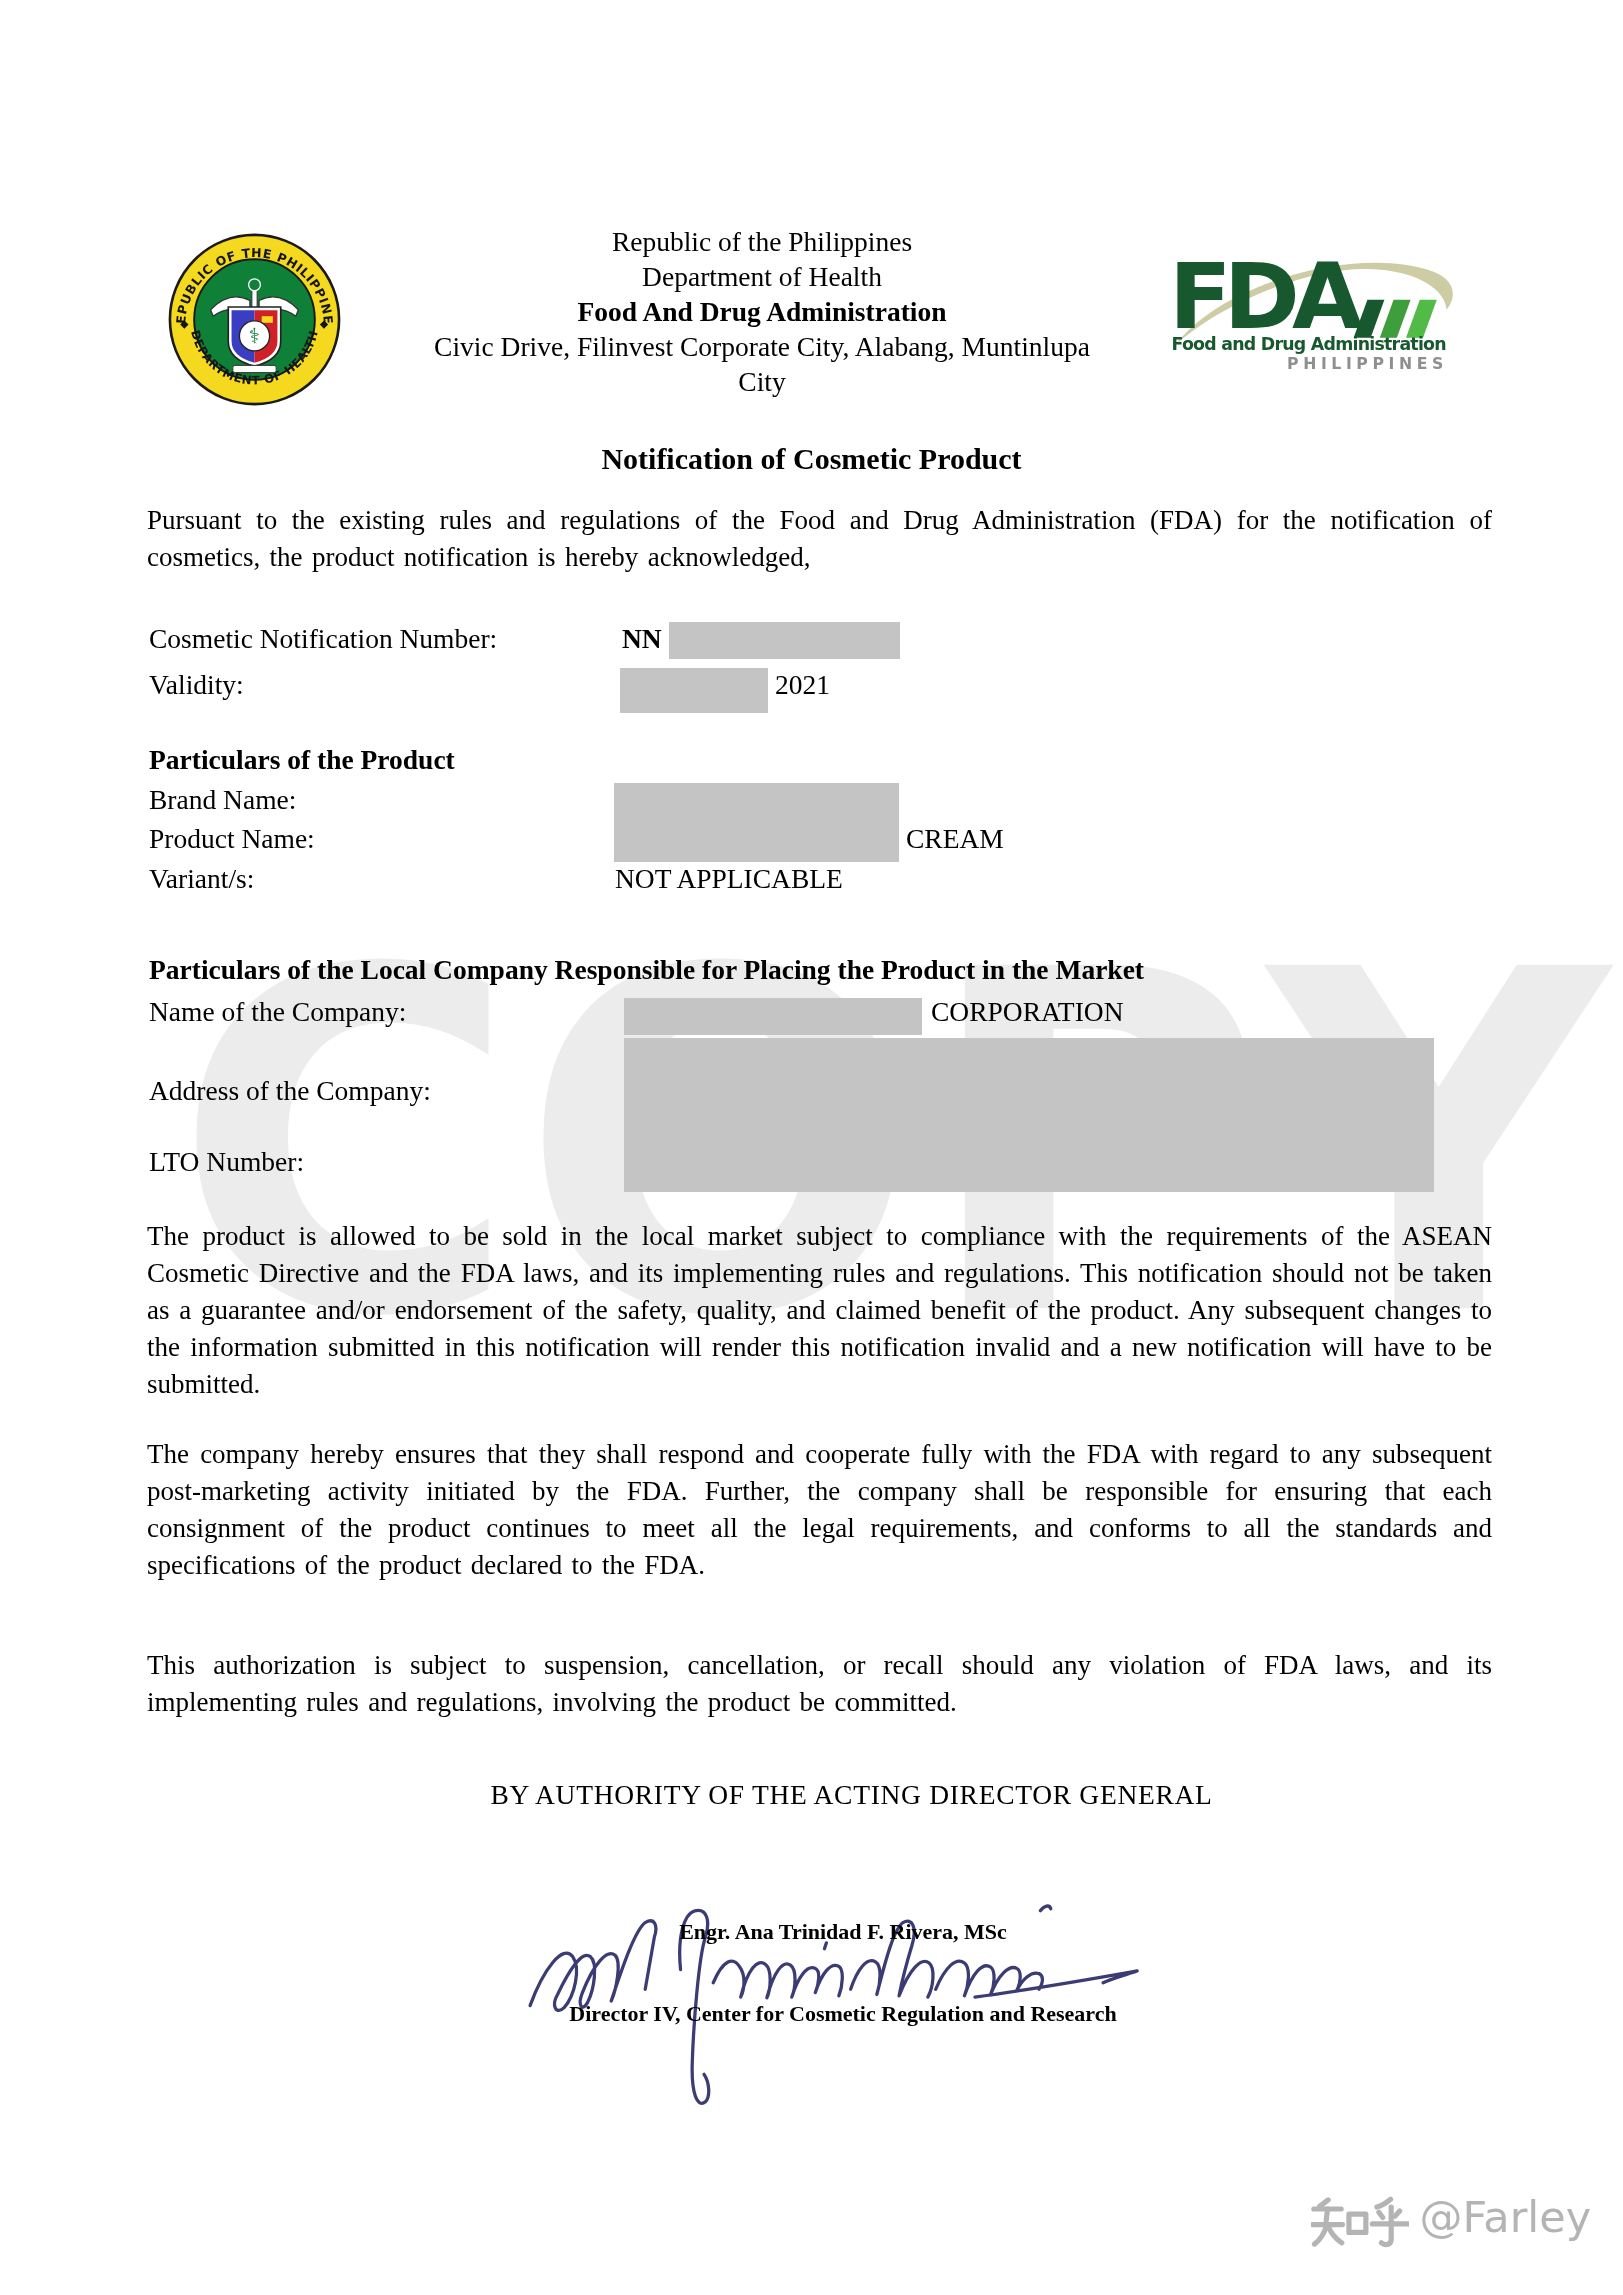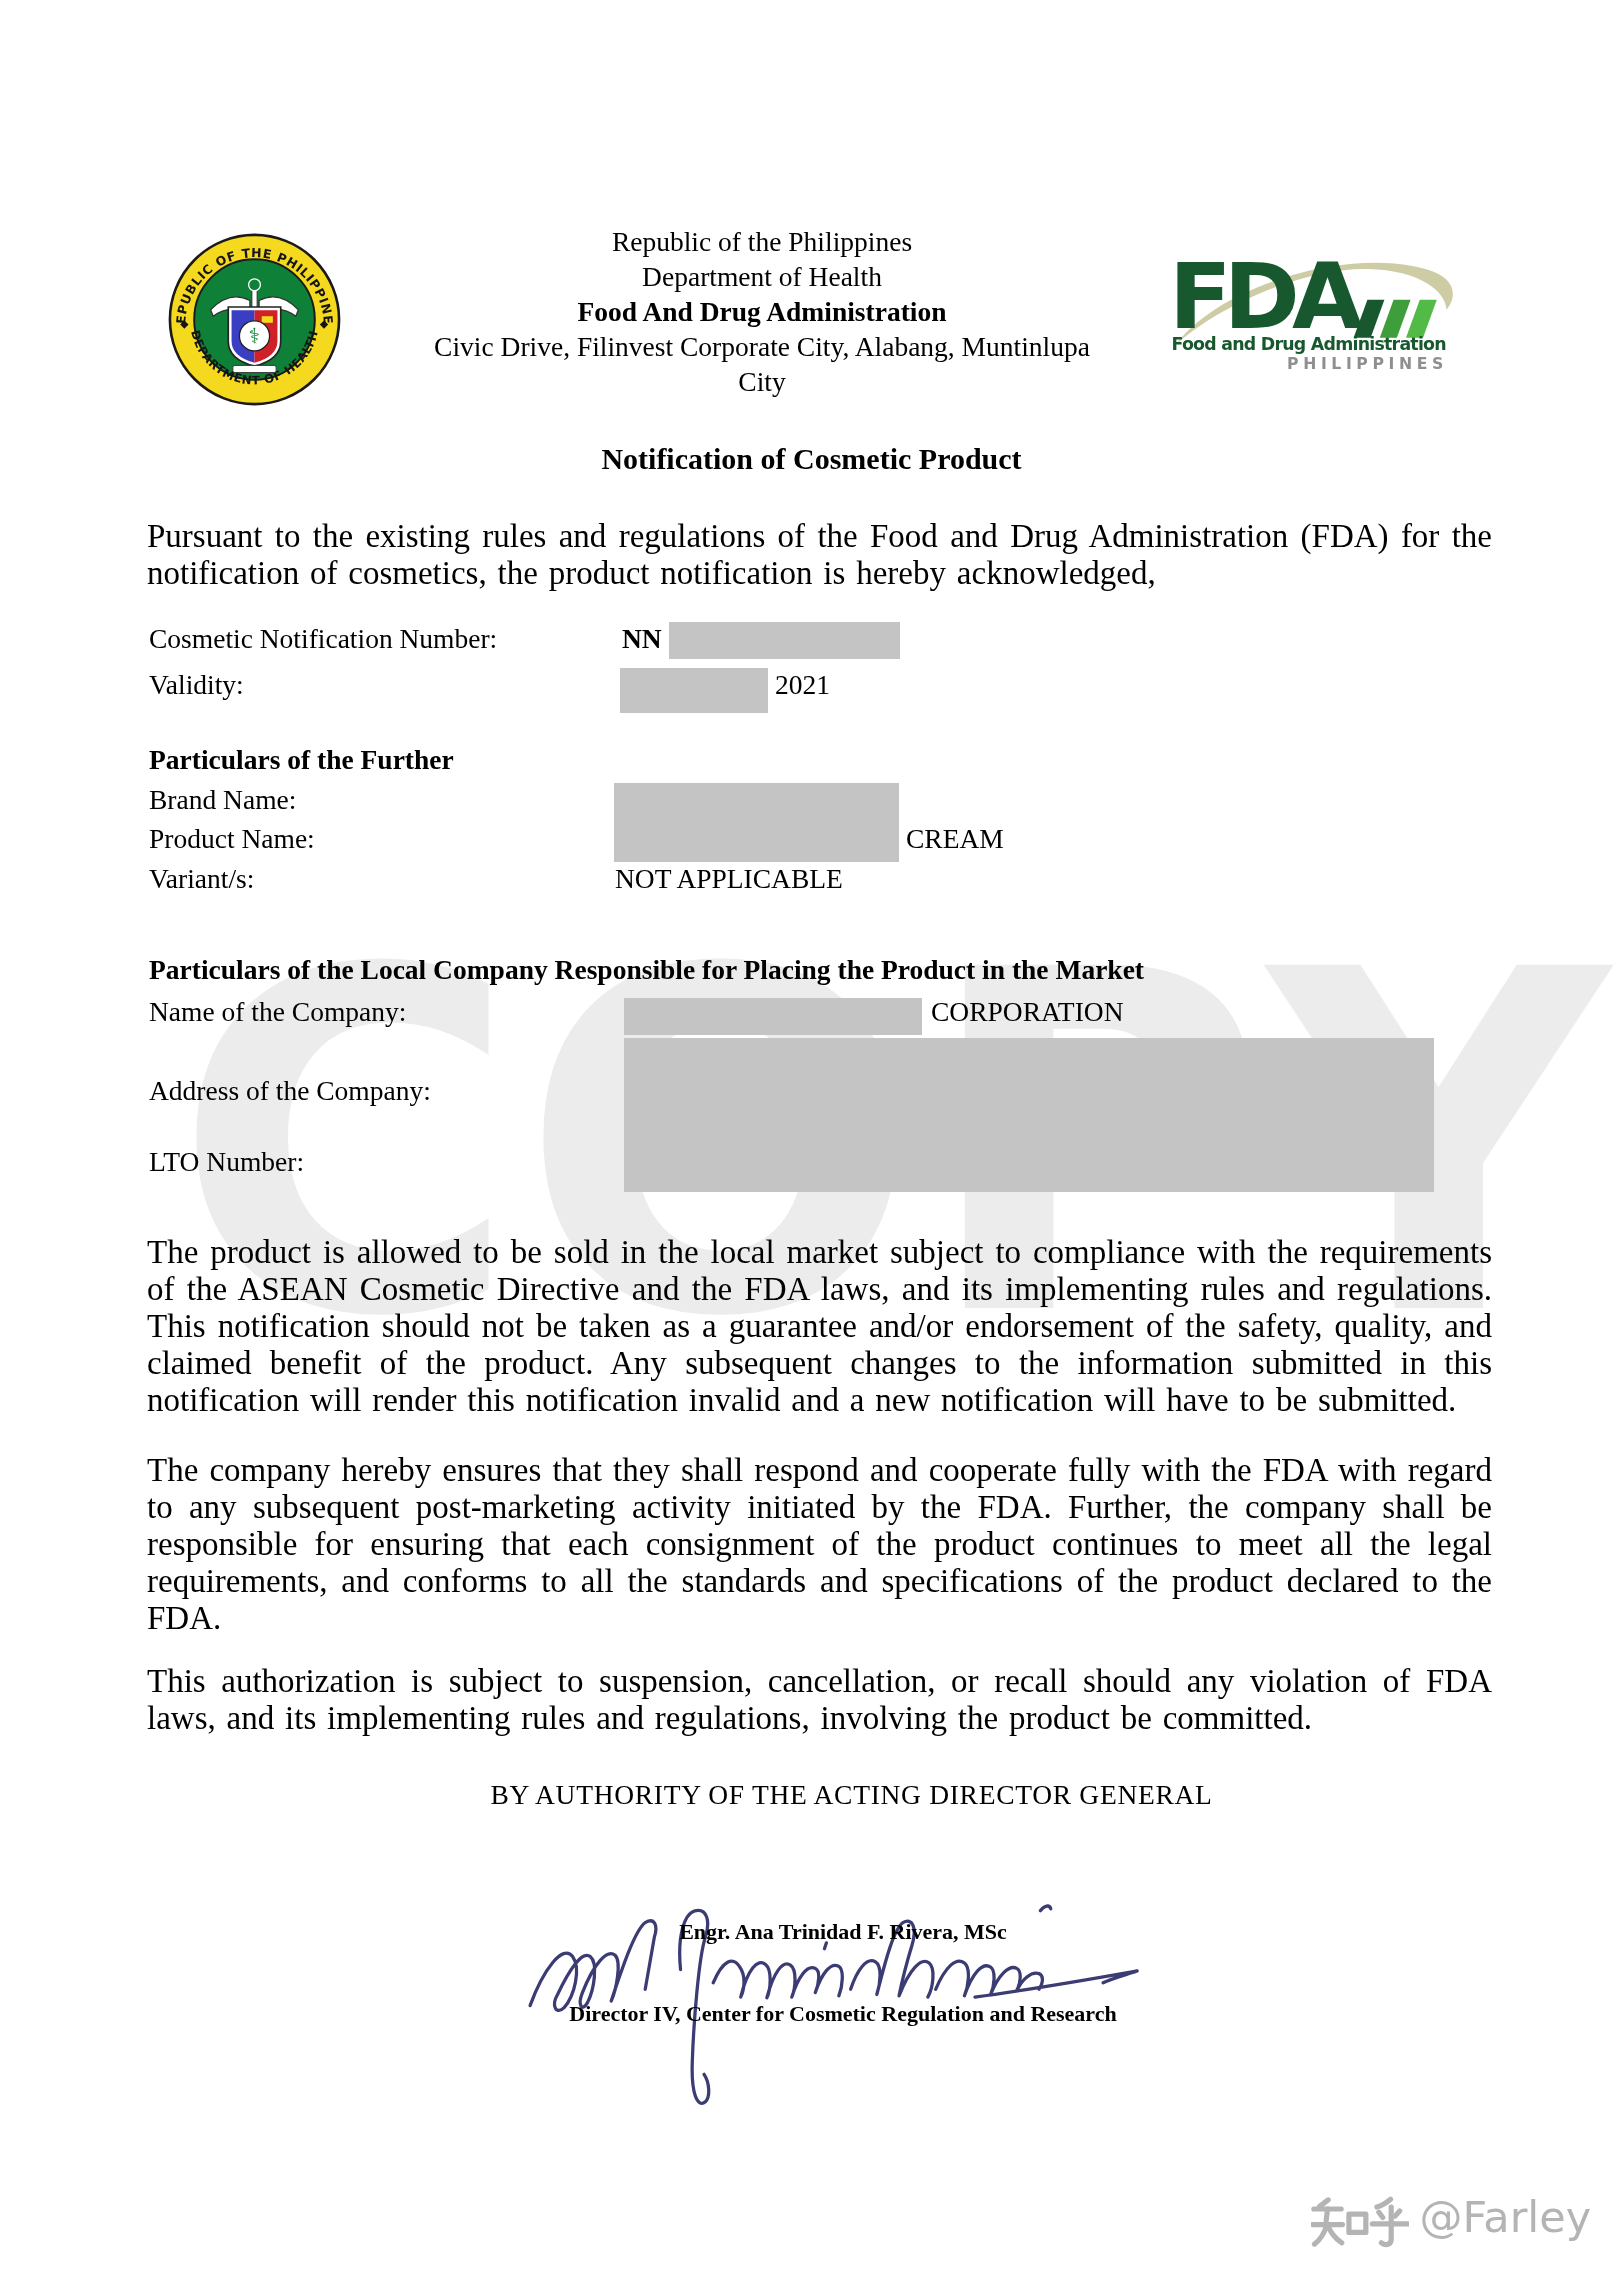--- a/index.html
+++ b/index.html
@@ -4,22 +4,22 @@
 <style>
   html,body{margin:0;padding:0;background:#888;}
   .page{
     position:relative;width:1623px;height:2295px;background:#ffffff;
     overflow:hidden;font-family:"Liberation Serif", serif;color:#000;
   }
   .abs{position:absolute;}
   .txt{font-size:27.5px;line-height:37px;z-index:3;white-space:nowrap;}
   .bold{font-weight:bold;}
   .para{
-    font-size:33px;line-height:37px;text-align:justify;word-spacing:2.6px;
-    white-space:normal;z-index:3;margin-top:16px;
+    font-size:27px;line-height:37px;text-align:justify;word-spacing:2.6px;
+    white-space:normal;z-index:3;
   }
   .watermark{
     z-index:1;font-family:"DejaVu Sans", sans-serif;font-weight:bold;
     font-size:471px;line-height:1;letter-spacing:1.3px;color:var(--watermark);
     user-select:none;white-space:nowrap;
   }
   .redact{z-index:2;background:var(--redaction);}
   .header-block{
     text-align:center;font-size:27.5px;line-height:35px;z-index:3;
   }
@@ -107,21 +107,21 @@
   <div class="abs para" style="left:147px;top:502px;width:1345px;">Pursuant to the existing rules and regulations of the Food and Drug Administration (FDA) for the notification of cosmetics, the product notification is hereby acknowledged,</div>
 
   <div class="abs txt" style="left:149px;top:620px;">Cosmetic Notification Number:</div>
   <div class="abs txt bold" style="left:622px;top:620px;">NN</div>
   <div class="abs redact" style="left:669px;top:622px;width:231px;height:37px;"></div>
 
   <div class="abs txt" style="left:149px;top:666px;">Validity:</div>
   <div class="abs redact" style="left:620px;top:668px;width:148px;height:45px;"></div>
   <div class="abs txt" style="left:775px;top:666px;">2021</div>
 
-  <div class="abs txt bold" style="left:149px;top:741px;">Particulars of the Further</div>
+  <div class="abs txt bold" style="left:149px;top:741px;">Particulars of the Product</div>
   <div class="abs txt" style="left:149px;top:781px;">Brand Name:</div>
   <div class="abs redact" style="left:614px;top:783px;width:285px;height:79px;"></div>
   <div class="abs txt" style="left:149px;top:820px;">Product Name:</div>
   <div class="abs txt" style="left:906px;top:820px;">CREAM</div>
   <div class="abs txt" style="left:149px;top:860px;">Variant/s:</div>
   <div class="abs txt" style="left:615px;top:860px;">NOT APPLICABLE</div>
 
   <div class="abs txt bold" style="left:149px;top:951px;text-align:center;">Particulars of the Local Company Responsible for Placing the Product in the Market</div>
   <div class="abs txt" style="left:149px;top:993px;">Name of the Company:</div>
   <div class="abs redact" style="left:624px;top:998px;width:298px;height:37px;"></div>

